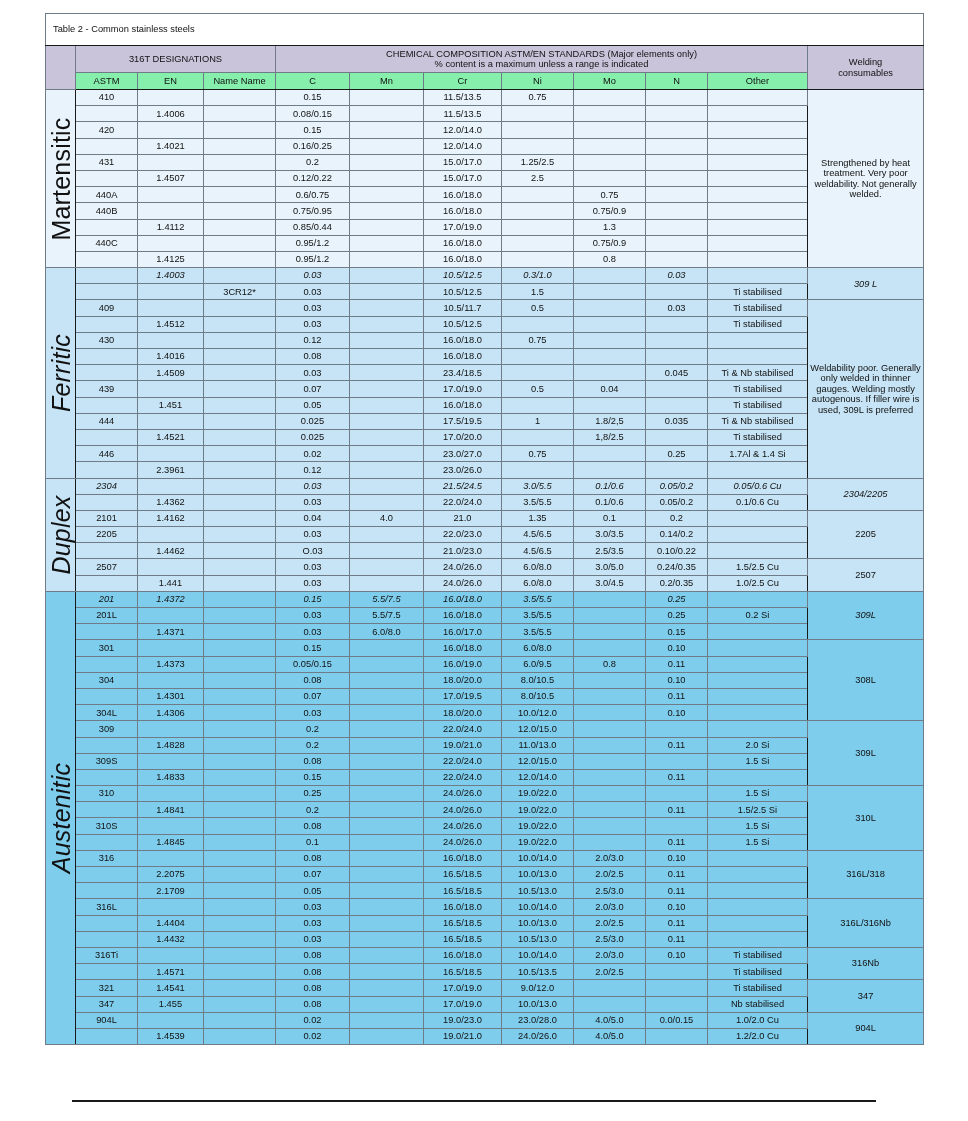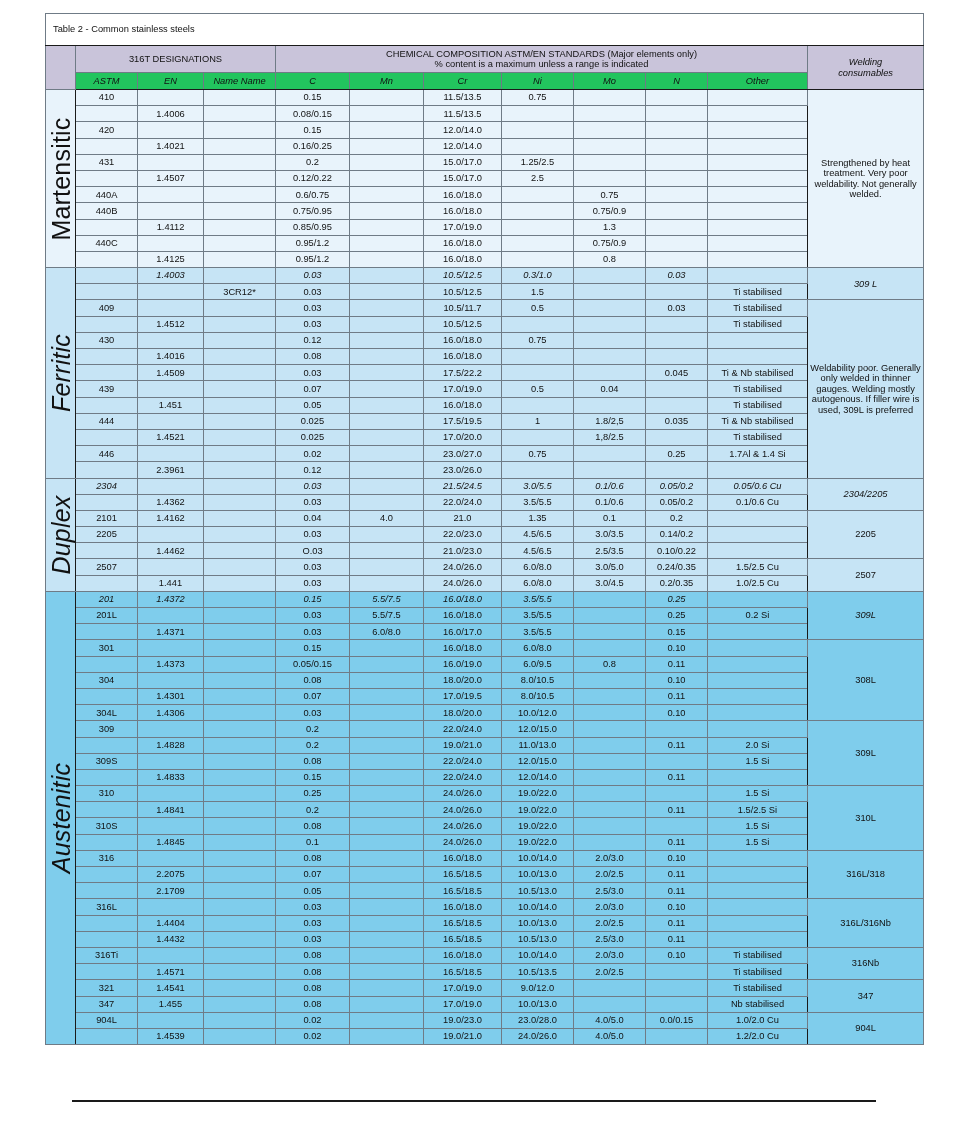--- a/index.html
+++ b/index.html
@@ -33,23 +33,23 @@
     text-align:left !important;
     font-size:14.2px;
     padding:4px 0 5px 7px !important;
     background:#ffffff;
     height:22px;
     border-bottom:1.2px solid #1a1a1a !important;
   }
 
   
   .hdr{background:#c9c4da;height:26px;font-size:9.3px;}
-  .hdr2{background:#22c55e;height:16px;}
+  .hdr2{background:#86efac;height:16px;}
   .hdrgroup{font-size:9.3px;line-height:1.25;}
-  .hdr-bottom{border-bottom:1.4px solid #1a1a1a !important;font-style:italic;}
+  .hdr-bottom{border-bottom:1.4px solid #1a1a1a !important;}
 
   
   tr.r td{height:15.2px;}
   .lite{background:#e8f3fb;}
   .mid{background:#c6e4f5;}
   .deep{background:#7fcdec;}
 
   
   .glabel{
     position:relative;
@@ -227,21 +227,21 @@
             <td class="lite">16.0/18.0</td>
             <td class="lite"></td>
             <td class="lite">0.75/0.9</td>
             <td class="lite"></td>
             <td class="lite"></td>
           </tr>
           <tr class="r">
             <td class="lite"></td>
             <td class="lite">1.4112</td>
             <td class="lite"></td>
-            <td class="lite">0.85/0.95</td>
+            <td class="lite">0.85/0.44</td>
             <td class="lite"></td>
             <td class="lite">17.0/19.0</td>
             <td class="lite"></td>
             <td class="lite">1.3</td>
             <td class="lite"></td>
             <td class="lite"></td>
           </tr>
           <tr class="r">
             <td class="lite">440C</td>
             <td class="lite"></td>
@@ -342,21 +342,21 @@
             <td class="mid"></td>
             <td class="mid"></td>
             <td class="mid"></td>
           </tr>
           <tr class="r">
             <td class="mid"></td>
             <td class="mid">1.4509</td>
             <td class="mid"></td>
             <td class="mid">0.03</td>
             <td class="mid"></td>
-            <td class="mid">17.5/22.2</td>
+            <td class="mid">23.4/18.5</td>
             <td class="mid"></td>
             <td class="mid"></td>
             <td class="mid">0.045</td>
             <td class="mid">Ti &amp; Nb stabilised</td>
           </tr>
           <tr class="r">
             <td class="mid thick-top">439</td>
             <td class="mid thick-top"></td>
             <td class="mid thick-top"></td>
             <td class="mid thick-top">0.07</td>

